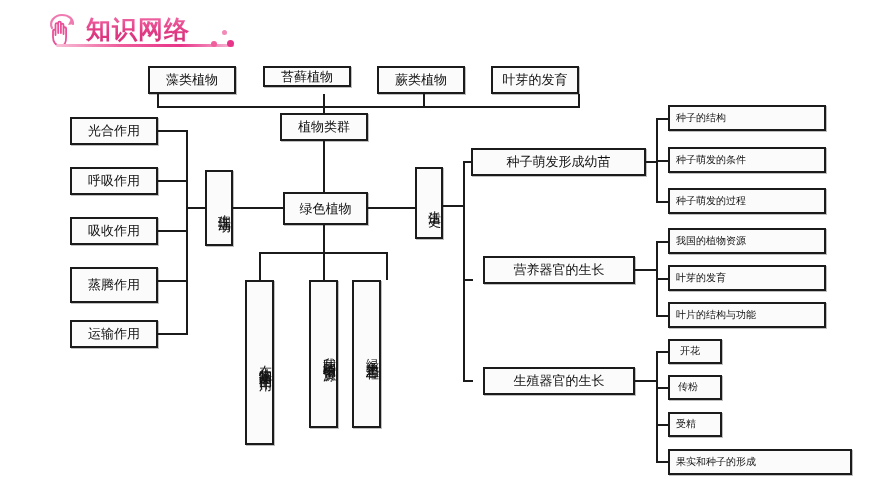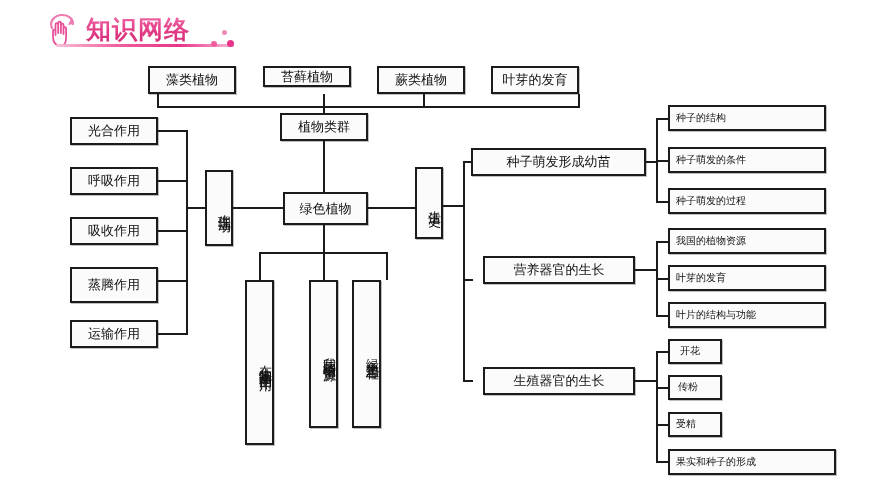--- a/index.html
+++ b/index.html
@@ -219,17 +219,17 @@
 
   <div class="node sm" style="left:668px;top:339px;width:54px;height:25px;justify-content:flex-start;padding-left:10px;">
     <span>开花</span>
   </div>
   <div class="node sm" style="left:668px;top:375px;width:54px;height:25px;justify-content:flex-start;padding-left:8px;">
     <span>传粉</span>
   </div>
   <div class="node sm" style="left:668px;top:412px;width:54px;height:25px;justify-content:flex-start;padding-left:6px;">
     <span>受精</span>
   </div>
-  <div class="node sm" style="left:668px;top:449px;width:168px;height:26px;justify-content:flex-start;padding-left:6px;">
+  <div class="node sm" style="left:668px;top:449px;width:184px;height:26px;justify-content:flex-start;padding-left:6px;">
     <span>果实和种子的形成</span>
   </div>
 
 </div>
 
 </body></html>

